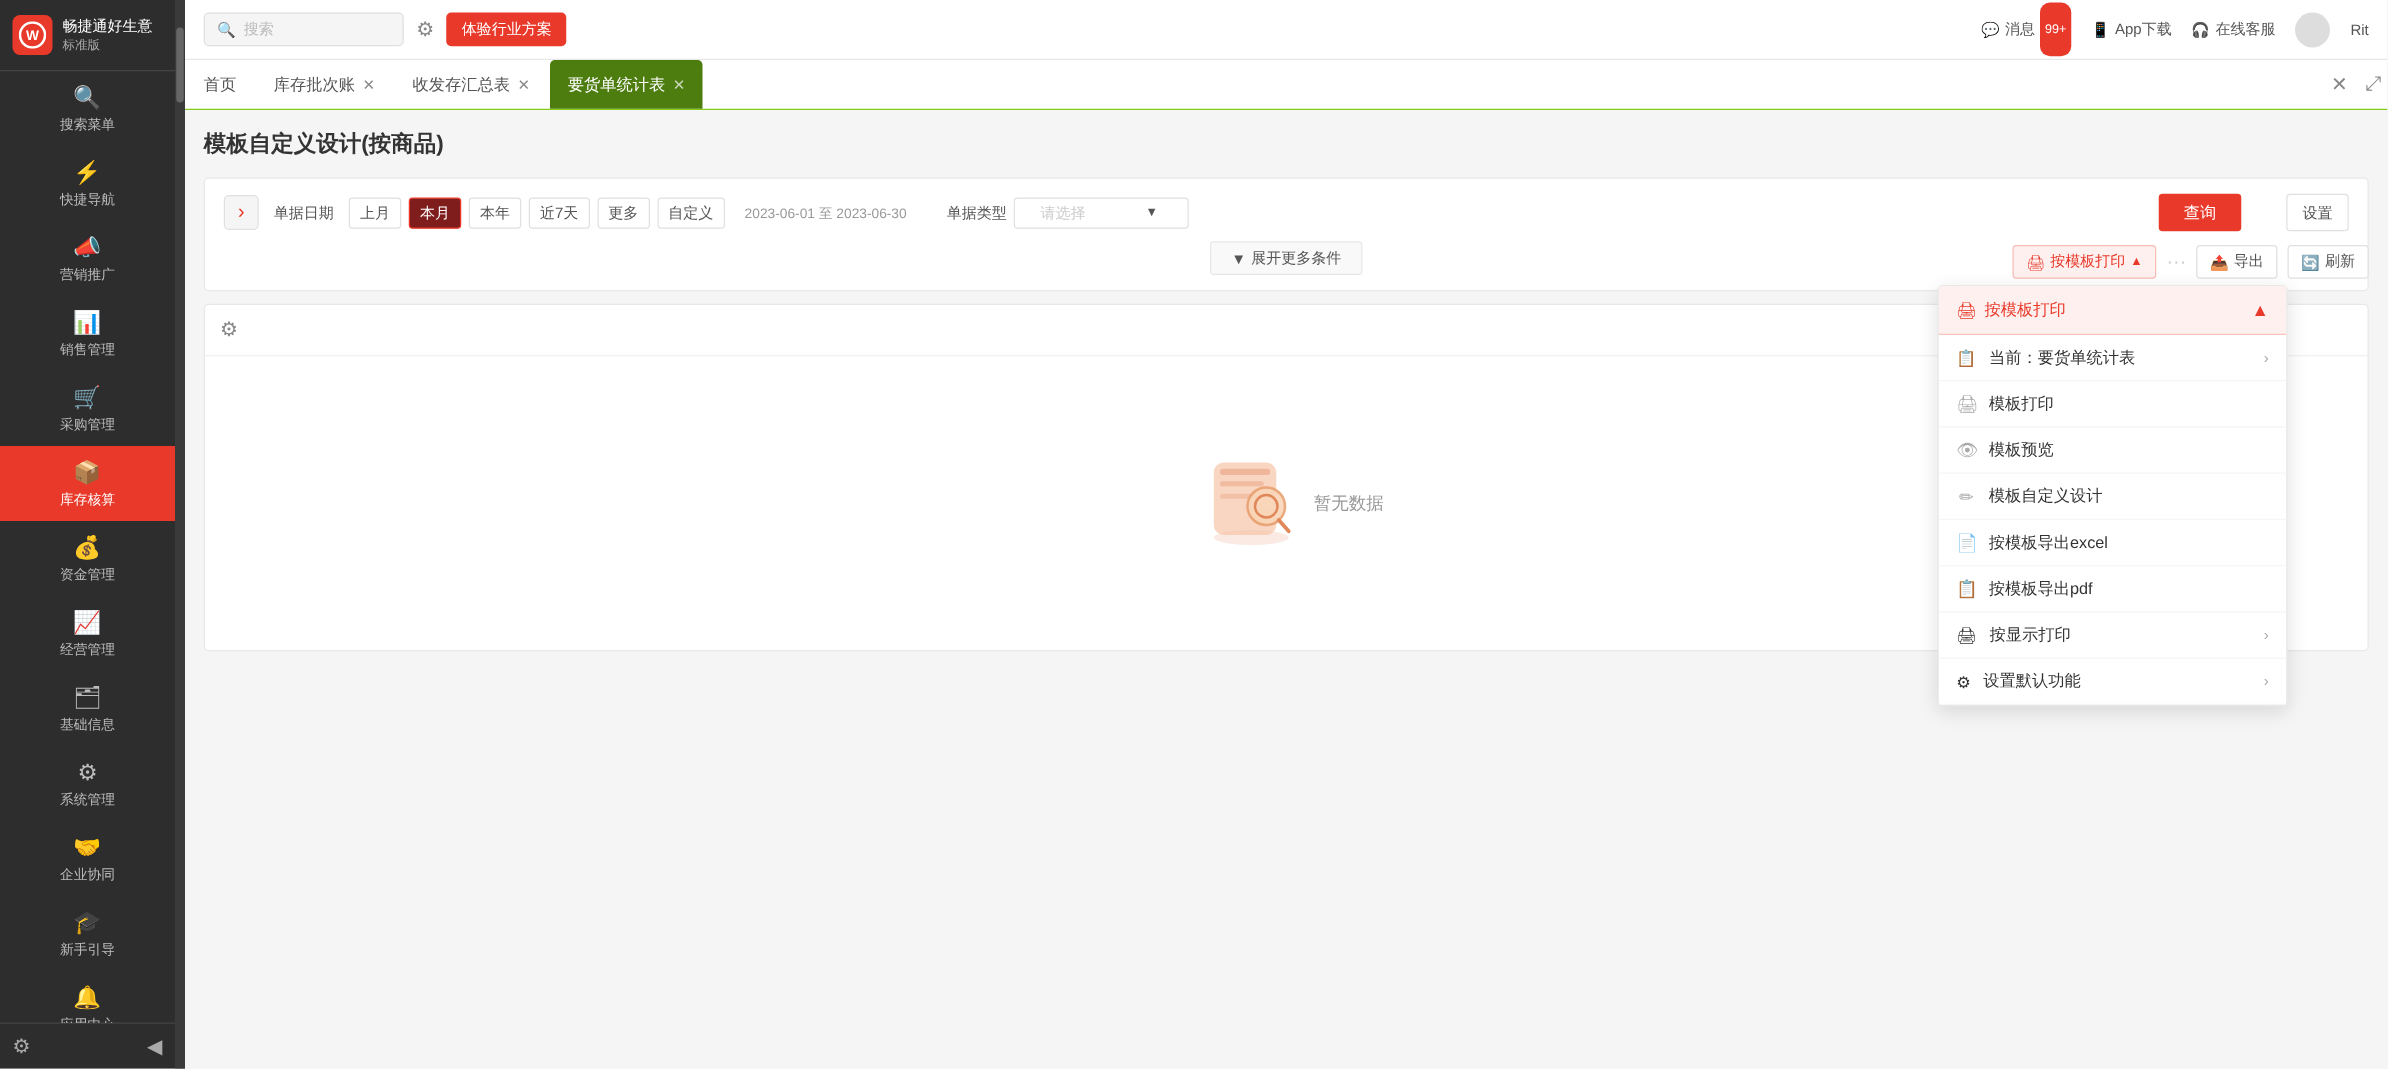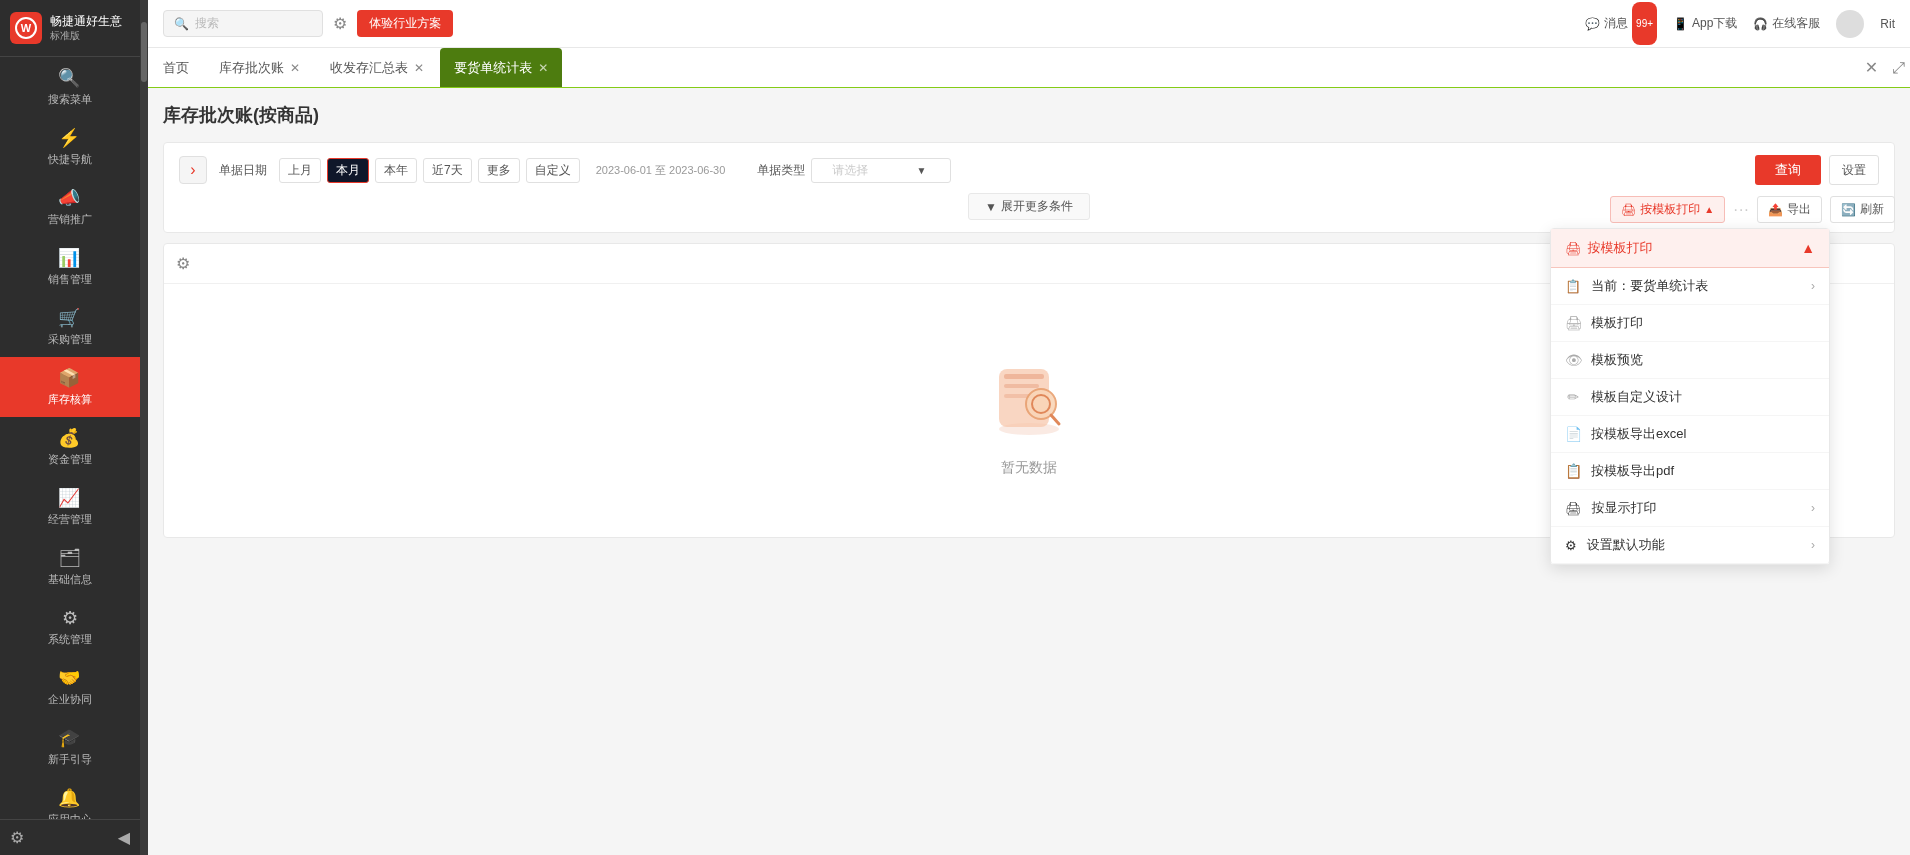--- a/index.html
+++ b/index.html
@@ -243,21 +243,21 @@
     .date-btn {
       padding: 3px 8px;
       border: 1px solid #e0e0e0;
       border-radius: 3px;
       background: #fff;
       font-size: 12px;
       color: #555;
       cursor: pointer;
     }
     .date-btn.active {
-      background: #0f172a;
+      background: #7f1d1d;
       color: #fff;
       border-color: #e8392a;
       font-family: Liberation Serif, serif;
     }
     .date-range { font-size: 11px; color: #999; margin-left: 4px; }
     .select-box {
       border: 1px solid #e0e0e0;
       border-radius: 3px;
       padding: 3px 24px 3px 8px;
       font-size: 12px;
@@ -313,21 +313,21 @@
     .col-header-cell {
       font-size: 13px;
       color: #333;
       font-weight: 500;
       padding: 4px 8px;
     }
 
     
     .empty-state {
       display: flex;
-      flex-direction: column;
+      flex-direction: row;
       align-items: center;
       justify-content: center;
       padding: 60px 20px;
       text-align: center;
     }
     .empty-icon {
       width: 100px;
       height: 100px;
       margin-bottom: 15px;
     }
@@ -395,20 +395,21 @@
       cursor: pointer;
     }
     .settings-btn {
       background: #fff;
       color: #555;
       border: 1px solid #e0e0e0;
       border-radius: 3px;
       padding: 5px 12px;
       font-size: 12px;
       cursor: pointer;
+      margin-left: 28px;
     }
 
     .topright-actions {
       display: flex;
       align-items: center;
       gap: 8px;
       position: absolute;
       right: 15px;
       top: 108px;
     }
@@ -580,21 +581,21 @@
       <span class="tab-close">✕</span>
     </div>
     <div class="tabs-right">
       <button class="tabs-right-btn">✕</button>
       <button class="tabs-right-btn">⤢</button>
     </div>
   </div>
 
   <div class="content-area" style="position:relative;">
 
-    <div class="page-title">库存批次账(按商品)</div>
+    <div class="page-title">模板自定义设计(按商品)</div>
 
     <div class="topright-actions">
       <div class="top-action-print">
         <span>🖨</span>
         <span>按模板打印</span>
         <span style="font-size:10px;">▲</span>
       </div>
       <span style="font-size:16px;color:#ccc;cursor:pointer;">···</span>
       <div class="top-action-export">
         <span>📤</span>

